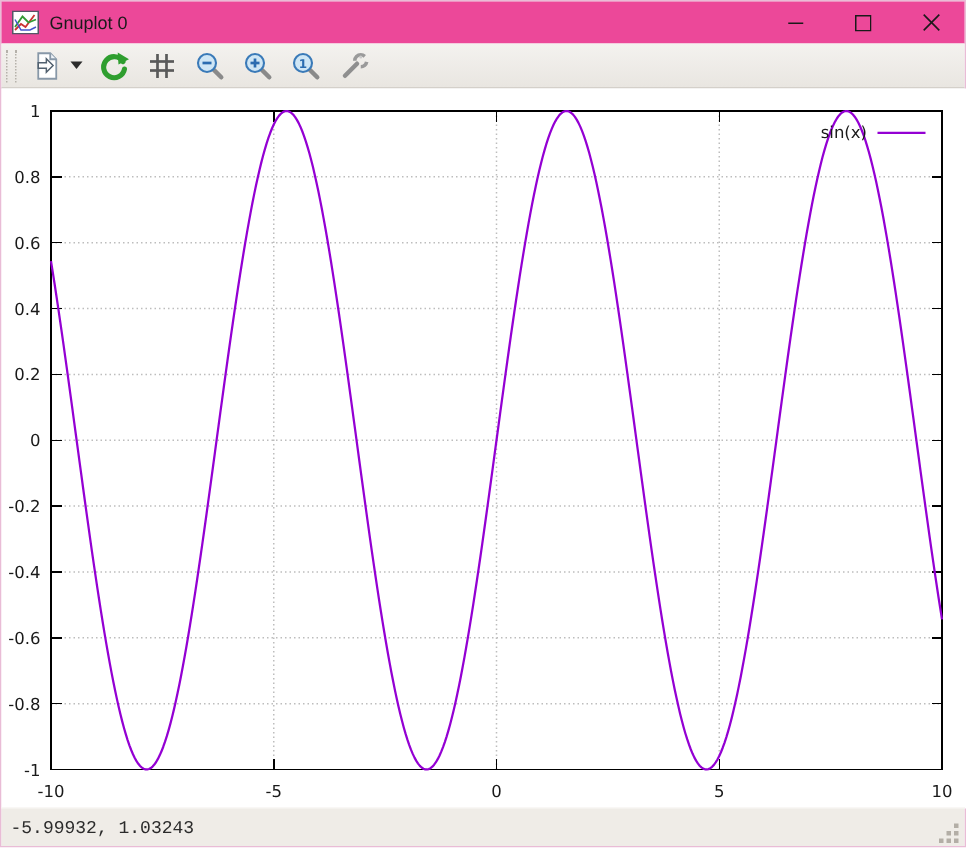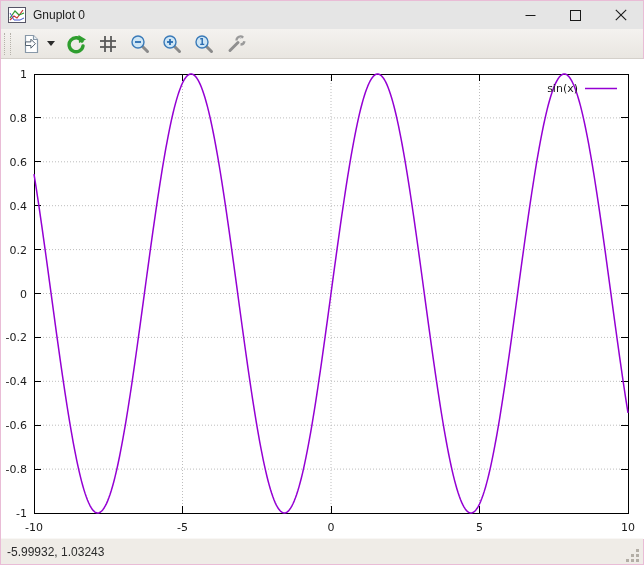--- a/index.html
+++ b/index.html
@@ -8,21 +8,21 @@
 
   .window {
     position: relative; width: 644px; height: 565px;
     border: 1px solid #e9bcd6;
     background: #ffffff;
   }
 
   
   .titlebar {
     position: absolute; top: 0; left: 0; right: 0; height: 28px;
-    background: #e5e5e5;
+    background: #ec4899;
     display: flex; align-items: center;
   }
   .titlebar .app-icon { width: 18px; height: 16px; margin-left: 7px; flex: 0 0 auto; }
   .titlebar .title-text {
     margin-left: 7px; font-size: 12px; color: #1a1a1a;
     flex: 1 1 auto; white-space: nowrap;
   }
   .win-btn {
     width: 45px; height: 28px; flex: 0 0 auto;
     display: flex; align-items: center; justify-content: center;
@@ -59,21 +59,21 @@
     background: #ffffff;
   }
   .canvas svg { position: absolute; top: 0; left: 0; }
 
   
   .statusbar {
     position: absolute; left: 0; right: 0; bottom: 0; height: 26px;
     background: #efece7; border-top: 1px solid #f9f7f5;
     display: flex; align-items: center;
   }
-  .statusbar .coords { font-size: 12px; color: #2b2b2b; margin-left: 6px; flex: 1 1 auto; }
+  .statusbar .coords { font-size: 12px; color: #2b2b2b; margin-left: 6px; flex: 1 1 auto; font-family: Liberation Mono, monospace; }
   .resize-grip {
     width: 3px; height: 3px; margin: 10px 4px 0 0; align-self: flex-start;
     background: #b3aea6;
     box-shadow: -5px 5px 0 #b3aea6, 0 5px 0 #b3aea6,
                 -10px 10px 0 #b3aea6, -5px 10px 0 #b3aea6, 0 10px 0 #b3aea6;
   }
 </style>
 </head>
 <body>
 

